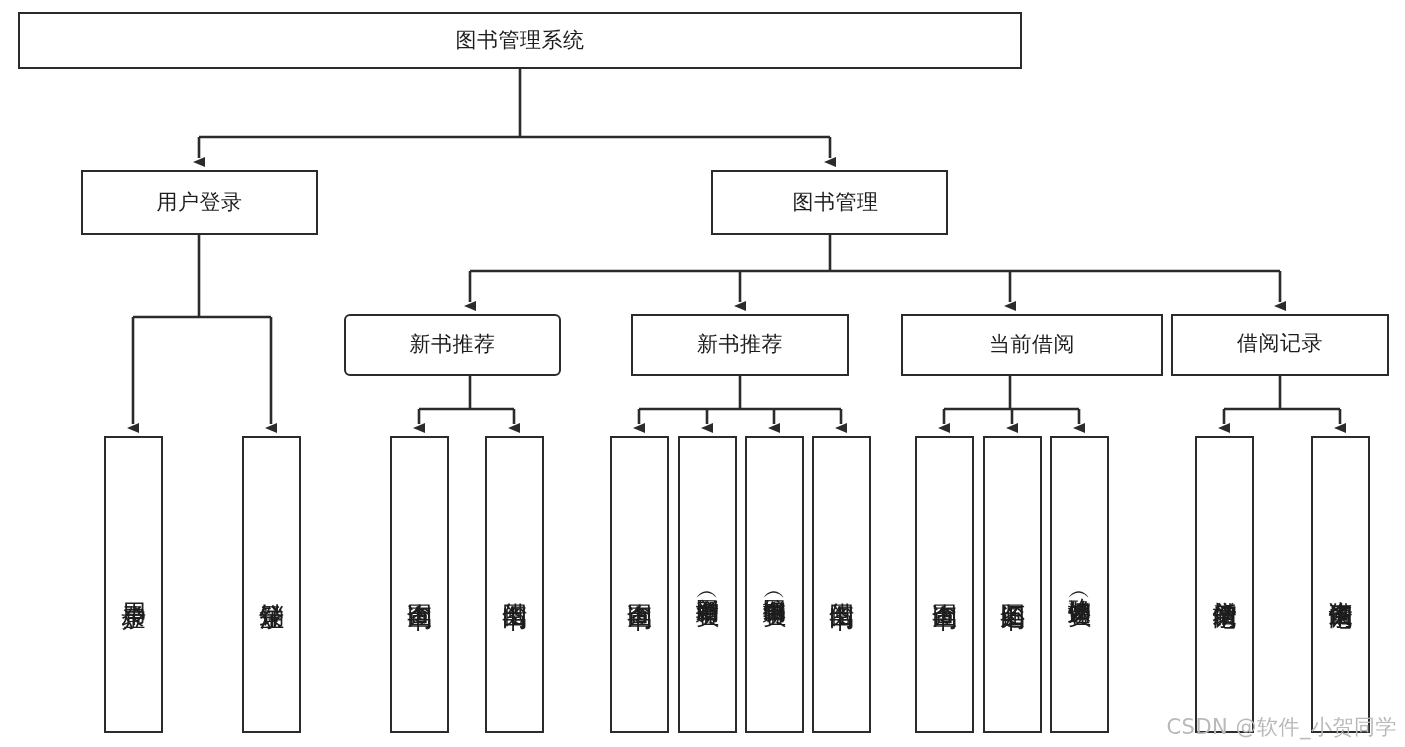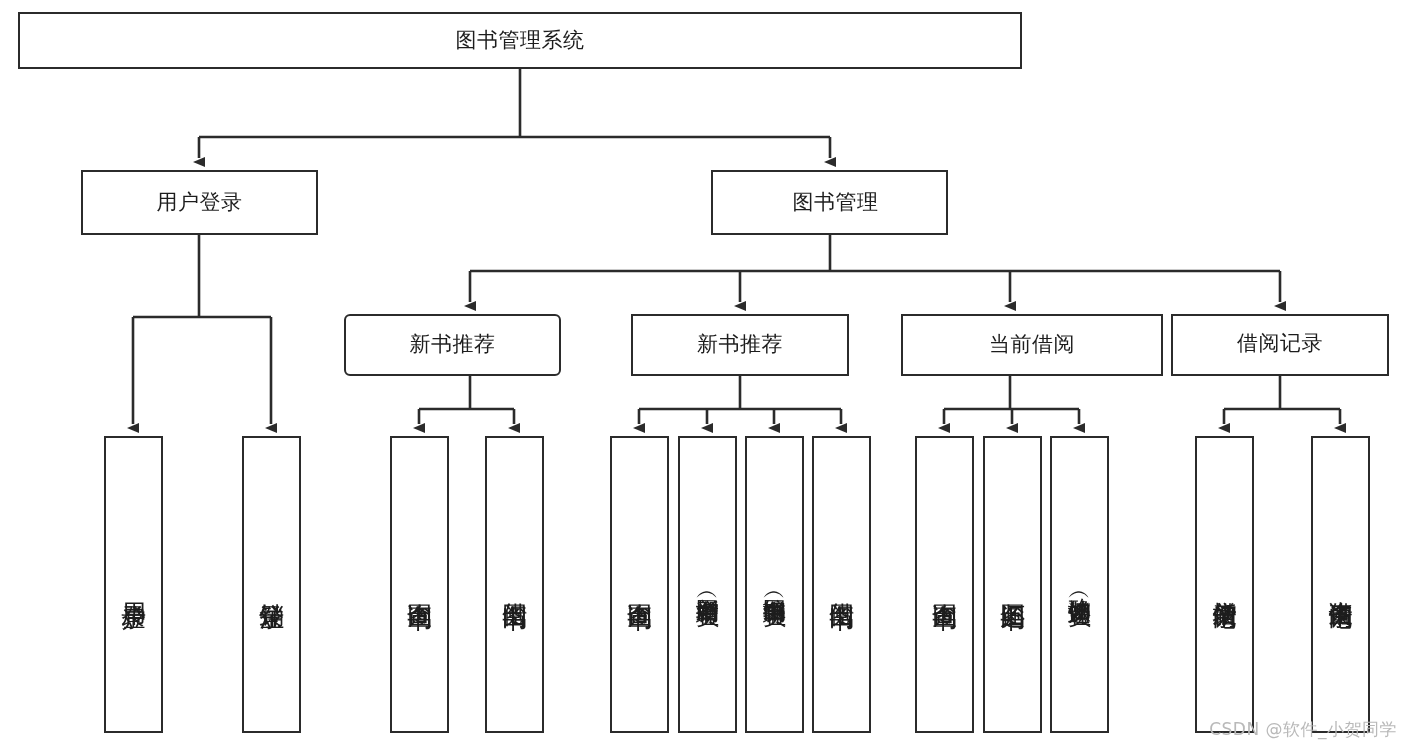--- a/index.html
+++ b/index.html
@@ -52,21 +52,21 @@
   .node.vert .vtext {
     writing-mode: vertical-rl;
     text-orientation: upright;
     white-space: nowrap;
     display: block;
   }
   .watermark {
     position: absolute;
     right: 8px;
     bottom: 6px;
-    font-size: 17px;
+    font-size: 21px;
     color: #b9b9b9;
     letter-spacing: 0.5px;
     white-space: nowrap;
   }
 </style>
 </head>
 <body>
 
 <div id="canvas">
 

